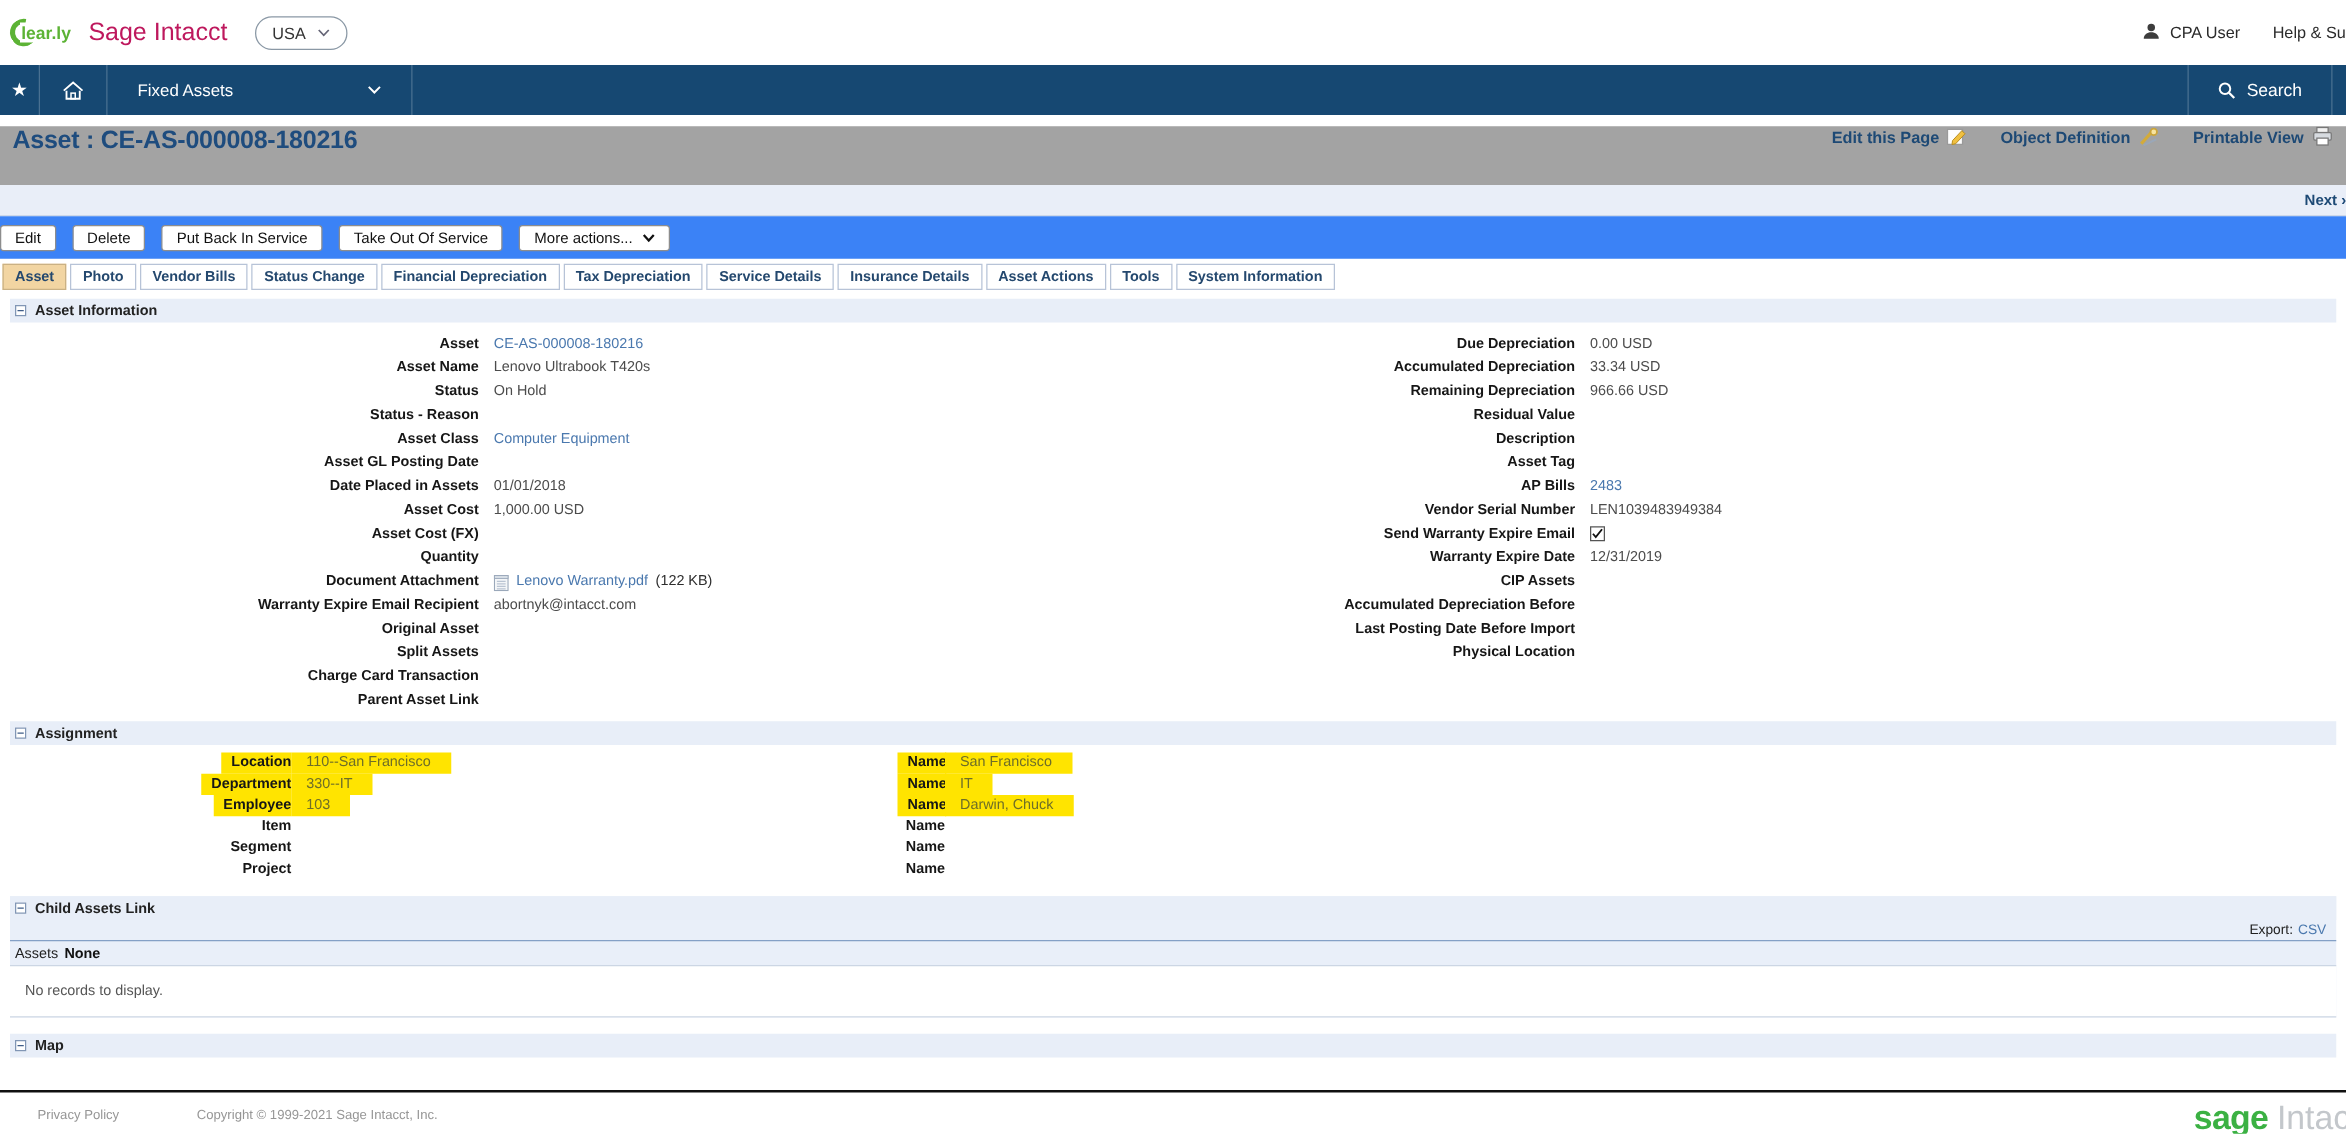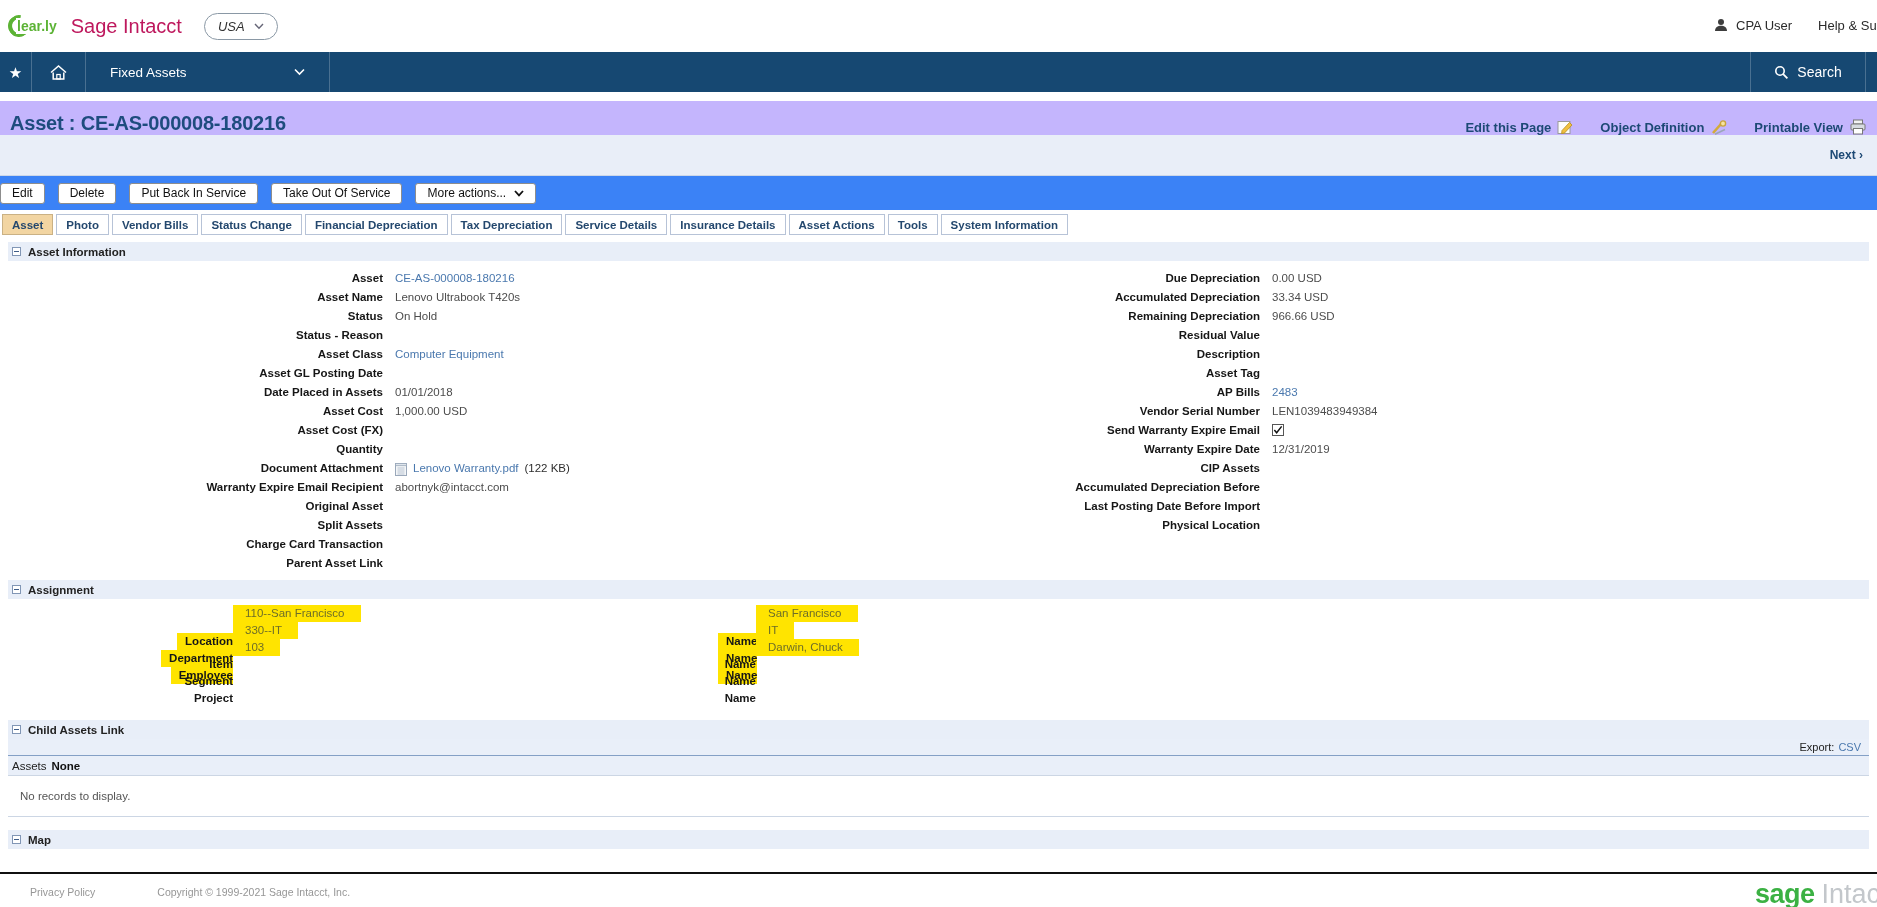--- a/index.html
+++ b/index.html
@@ -10,46 +10,46 @@
   }
   
   .top-header { height:52px; display:flex; align-items:center; padding-left:8px; position:relative; }
   .clearly { display:flex; align-items:center; cursor:pointer; }
   .ring { width:22px; height:22px; border:4px solid #5cb335; border-right-color:transparent;
           border-radius:50%; transform:rotate(-35deg); display:inline-block; }
   .logo-text { color:#5cb335; font-size:14px; font-weight:bold; margin-left:-14px;
                background:#fff; padding:0 1px; position:relative; }
   .product { font-size:20px; color:#be185d; margin-left:13px; }
   .region-pill { margin-left:22px; border:1px solid #8a98a5; border-radius:14px; height:27px;
-                 padding:0 13px; display:flex; align-items:center; gap:9px; font-size:13px; color:#333; cursor:pointer;font-style:italic; }
+                 padding:0 13px; display:flex; align-items:center; gap:9px; font-size:13px; color:#333; cursor:pointer; }
   .header-right { position:absolute; left:1713px; top:17px; display:flex; align-items:center;
                   white-space:nowrap; font-size:13px; color:#2b2b2b; }
   .user { display:flex; align-items:center; gap:7px; cursor:pointer; }
   .help { margin-left:26px; cursor:pointer; }
   
   .nav { height:40px; background:#164872; display:flex; align-items:stretch; }
   .nav-cell { display:flex; align-items:center; justify-content:center; cursor:pointer; }
   .nav-div { width:1px; background:rgba(255,255,255,0.22); }
   .cell-star { width:31px; }
   .cell-home { width:53px; }
   .cell-fa { width:243px; padding:0 24px; justify-content:space-between; }
   .cell-spacer { flex:1; cursor:default; }
   .cell-search { width:114px; gap:8px; }
   .cell-endpad { width:11px; cursor:default; }
   .star { color:#fff; font-size:15px; line-height:1; }
   .fa-label { color:#fff; font-size:13.5px; }
   .search-label { color:#fff; font-size:14px; }
   
-  .title-band { height:34px; background:#c4b5fd; display:flex; align-items:flex-end; margin-top:9px; }
+  .title-band { height:47px; background:#a3a3a3; display:flex; align-items:flex-start; margin-top:9px; }
   .page-title { font-size:20px; font-weight:bold; color:#1e4c7e; padding-left:10px; letter-spacing:-0.2px; }
   .band-links { margin-left:auto; display:flex; gap:26px; padding-right:10px; }
   .band-link { display:flex; align-items:center; gap:6px; font-weight:bold; font-size:13px; color:#1d4975; cursor:pointer; }
   
-  .next-band { height:41px; background:#e9eef8; border-bottom:1px solid #cdd7e8;
-               display:flex; align-items:center; justify-content:flex-end; padding-right:14px; }
+  .next-band { height:25px; background:#e9eef8; border-bottom:1px solid #cdd7e8;
+               display:flex; align-items:center; justify-content:flex-end; padding-right:0; }
   .next-link { font-size:12px; font-weight:bold; color:#1d4975; cursor:pointer; }
   .actions-band { height:34px; background:#3b82f6; display:flex; align-items:center;
                   gap:13px; padding-right:12px; }
   .btn { height:21px; background:#fff; border:1px solid #8d8d8d; border-radius:3px; font-size:12px;
          color:#111; display:flex; align-items:center; padding:0 11px; cursor:pointer; font-family:inherit; }
   .btn-more { gap:8px; }
   
   .tabs { display:flex; gap:3px; margin:4px 0 0 2px; }
   .tab { border:1px solid #b7c3d7; background:#fff; color:#24486e; font-weight:bold; font-size:11.5px;
          padding:4px 9px 3px; white-space:nowrap; cursor:pointer; }
@@ -68,21 +68,21 @@
   .val { padding-left:12px; color:#4c4c4c; }
   .lnk { color:#4a78ae; cursor:pointer; }
   .attach-wrap { display:flex; align-items:center; gap:6px; }
   .size { color:#2e2e2e; }
   .cbx { width:12px; height:12px; border:1px solid #555; margin:3px 0 0 12px; display:flex;
          align-items:center; justify-content:center; background:#fff; cursor:pointer; }
   
   .agrid { display:grid; grid-template-columns:225px 485px 38px 1fr; margin-top:6px; }
   .agrid > div { height:17px; line-height:17px; font-size:11.5px; white-space:nowrap; }
   .val0 { padding-left:0; color:#4c4c4c; }
-  .hl-l { background:#ffe400; display:inline-block; padding-left:8px;margin-top:28px; }
+  .hl-l { background:#ffe400; display:inline-block; padding-left:8px; }
   .hl-v { background:#ffe400; display:inline-block; padding:0 16px 0 12px; color:#6e6e28; }
   
   .child-band { background:#e9eff9; }
   .export-row { height:16px; display:flex; justify-content:flex-end; align-items:center;
                 padding-right:8px; gap:4px; font-size:11px; color:#222; }
   .child-div { border-top:1px solid #84a0c6; }
   .assets-row { height:19px; display:flex; align-items:center; padding-left:4px; font-size:11.5px;
                 color:#222; gap:5px; }
   .assets-bold { font-weight:bold; color:#111; }
   .records { background:#fff; border-top:1px solid #ccd6e4; border-bottom:1px solid #ccd6e4;

